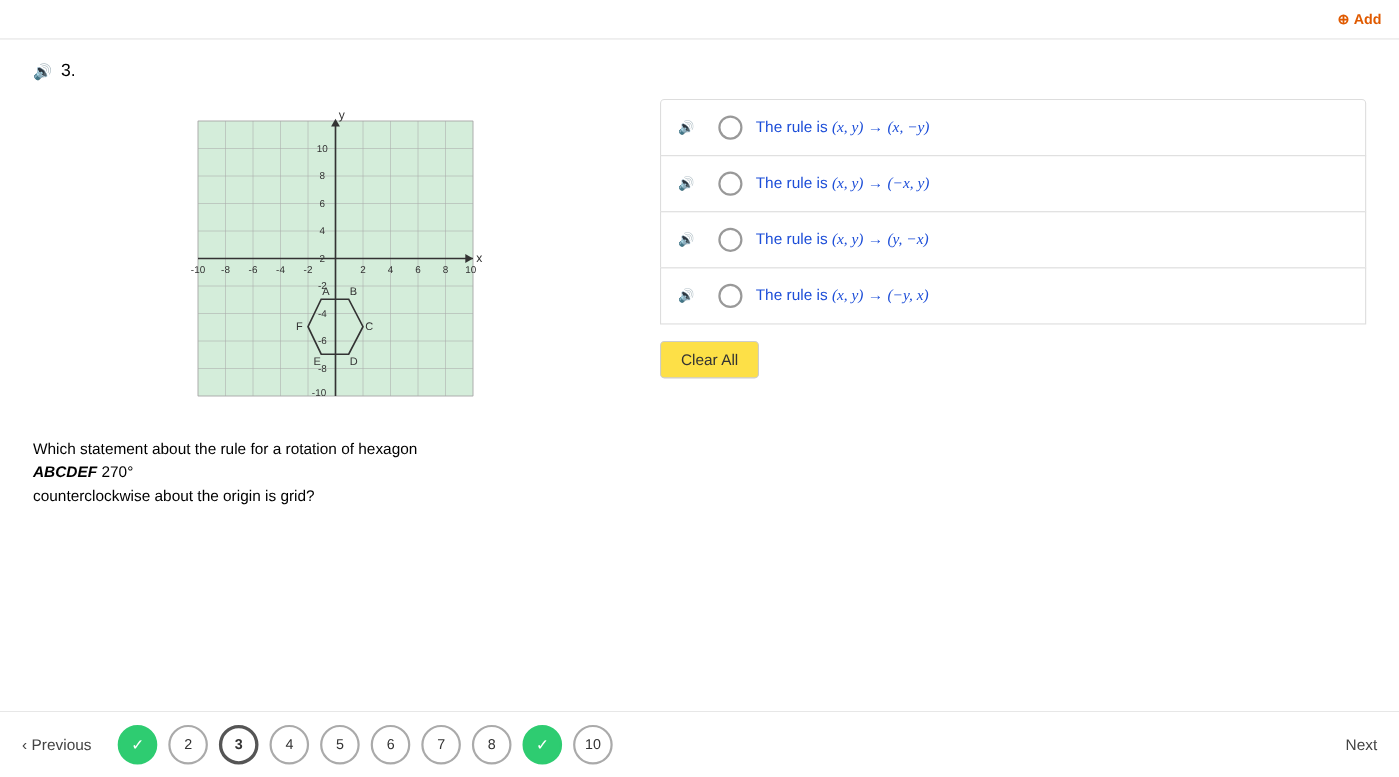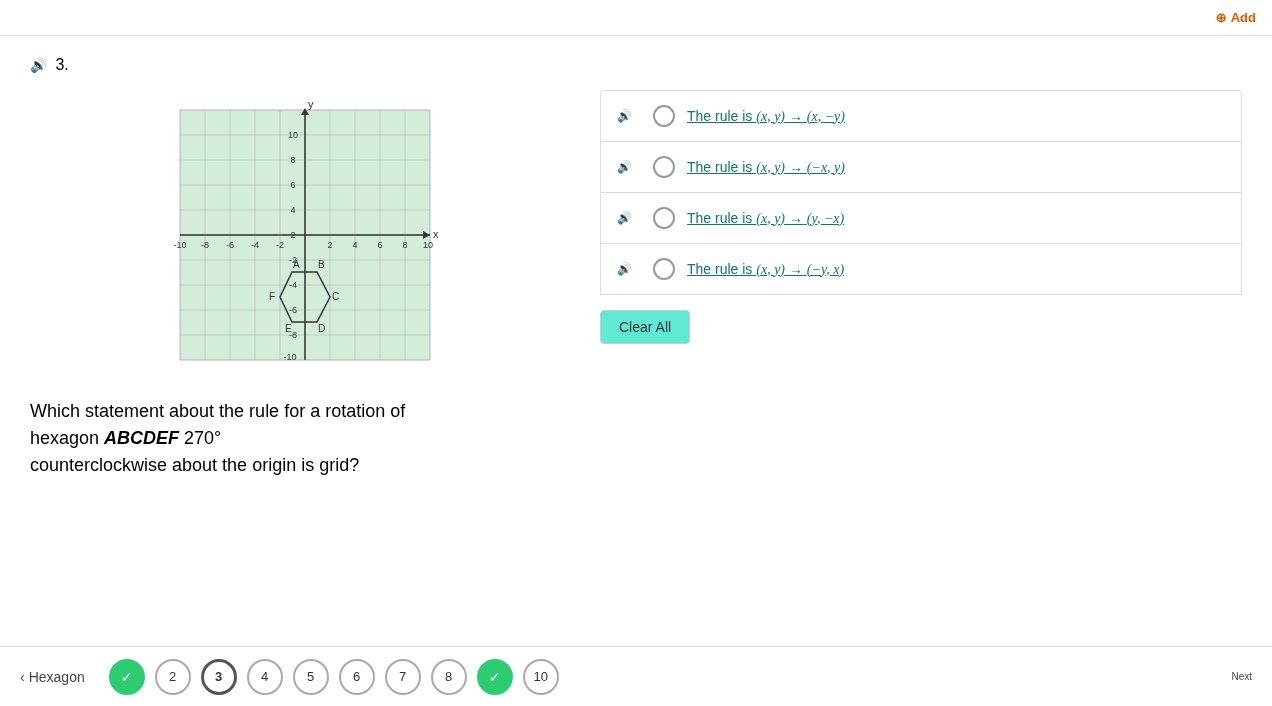--- a/index.html
+++ b/index.html
@@ -65,21 +65,21 @@
       height: 280px;
       margin: 10px auto;
       position: relative;
     }
     .grid-svg {
       width: 100%;
       height: 100%;
     }
     .question-text {
       margin-top: 18px;
-      font-size: 18px;
+      font-size: 14px;
       line-height: 1.5;
       max-width: 400px;
     }
     .question-text em {
       font-style: italic;
       font-weight: bold;
     }
     
     .option-row {
       display: flex;
@@ -108,27 +108,26 @@
       border: 2px solid #999;
       background: #fff;
       flex-shrink: 0;
       cursor: pointer;
       display: flex;
       align-items: center;
       justify-content: center;
     }
     .option-text {
       font-size: 14px;
-      color: #0f766e;
-      text-decoration: underline;
+      color: #1d4ed8;
     }
     .clear-all-btn {
       margin-top: 16px;
       padding: 8px 18px;
-      background: #5eead4;
+      background: #fde047;
       border: 1px solid #ccc;
       border-radius: 4px;
       font-size: 14px;
       cursor: pointer;
       color: #333;
       width: fit-content;
     }
     
     .bottom-nav {
       position: fixed;
@@ -180,21 +179,21 @@
     .nav-num.checked::after {
       content: '✓';
       font-size: 14px;
       color: #fff;
     }
     .nav-num.current {
       border: 3px solid #555;
       font-weight: bold;
     }
     .next-btn {
-      font-size: 10px;
+      font-size: 14px;
       color: #444;
       cursor: pointer;
       margin-left: auto;
     }
     .math {
       font-family: 'Times New Roman', serif;
       font-style: italic;
     }
     .arrow {
       font-family: Arial, sans-serif;
@@ -337,21 +336,21 @@
 
       <button class="clear-all-btn">Clear All</button>
 
     </div>
   </div>
 </div>
 
 <div class="bottom-nav">
   <div class="prev-btn">
     <span>‹</span>
-    <span>Hexagon</span>
+    <span>Previous</span>
   </div>
 
   <div class="nav-circles">
 
     <div class="nav-num checked"></div>
 
     <div class="nav-num">
         <span class="num-label">2</span>
       </div>
 

